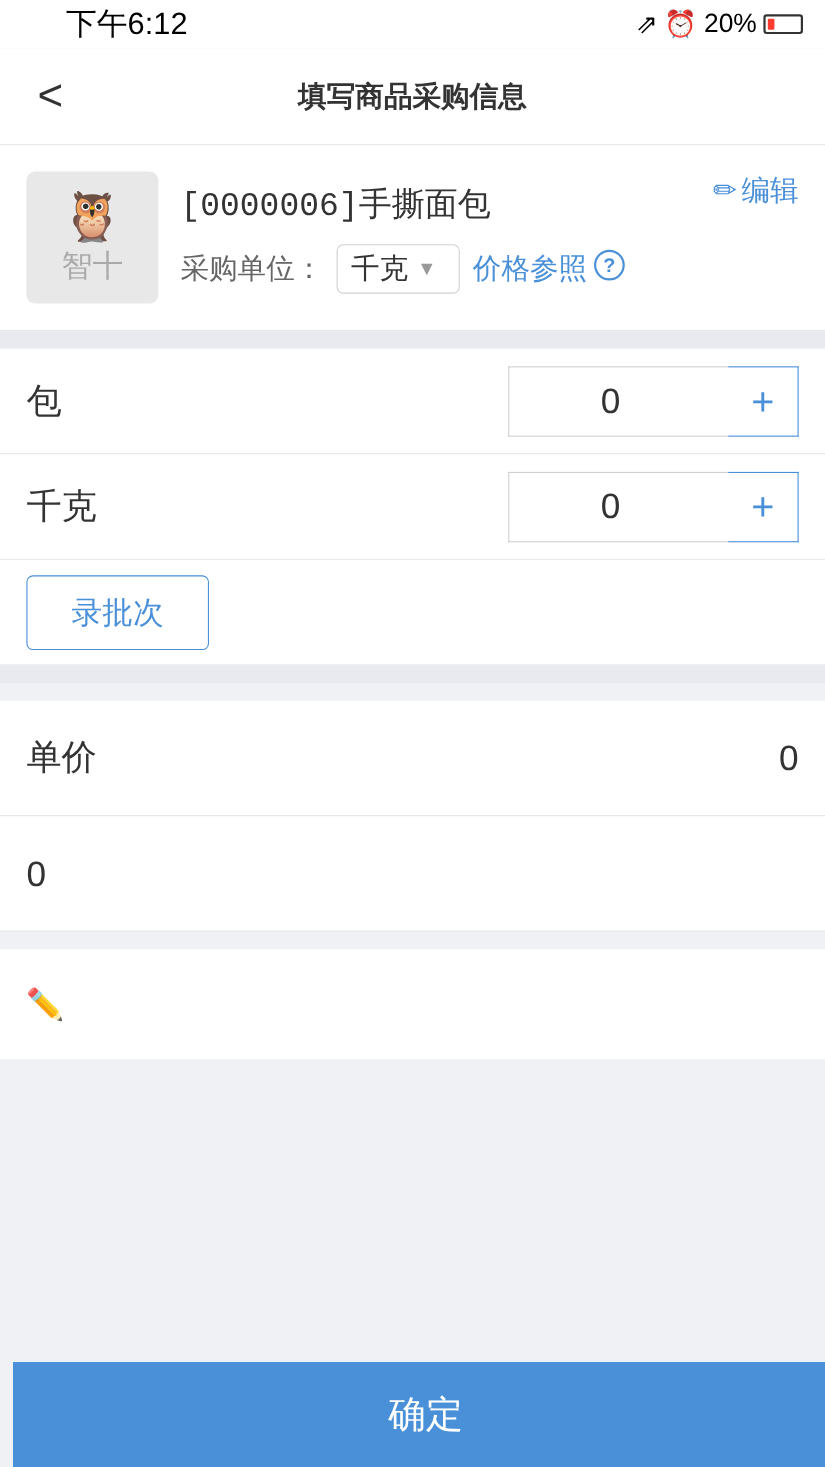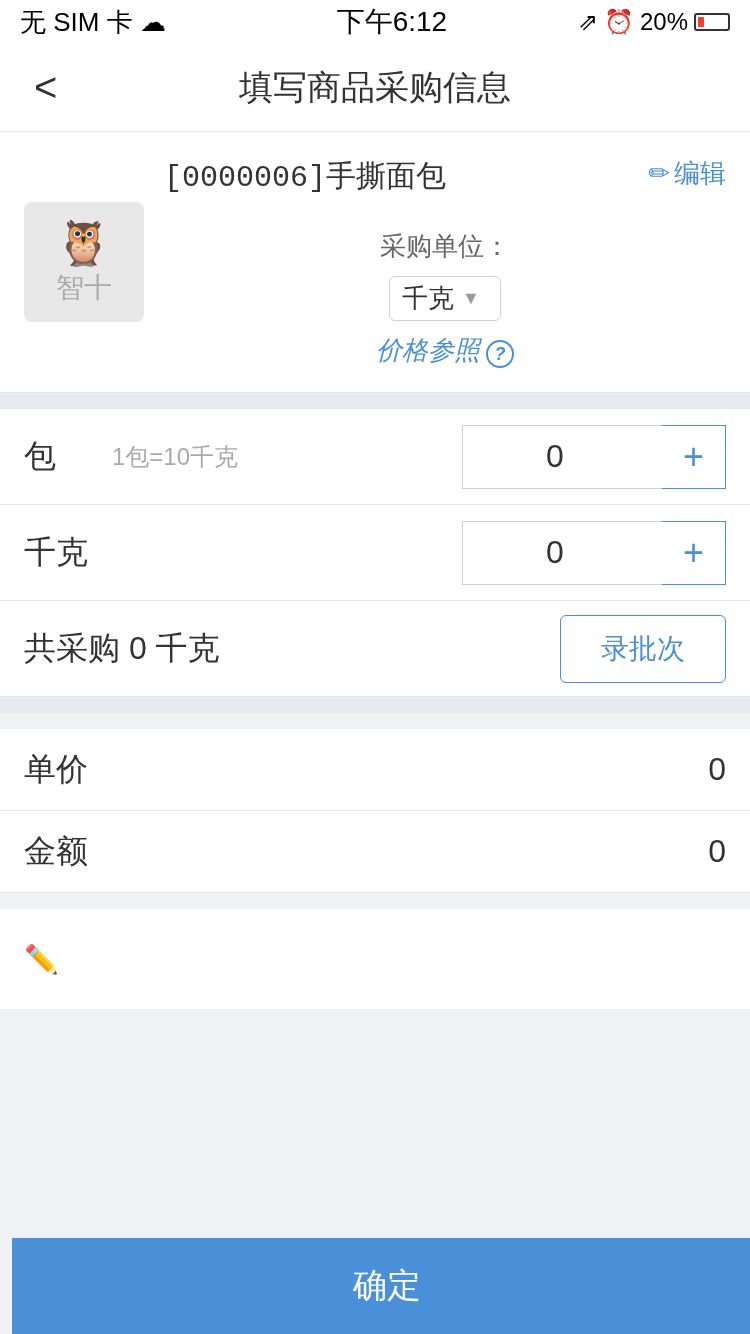--- a/index.html
+++ b/index.html
@@ -74,23 +74,23 @@
     }
     .nav-back {
       position: absolute;
       left: 24px;
       font-size: 40px;
       color: #333;
       cursor: pointer;
       padding: 10px;
     }
     .nav-title {
-      font-size: 34px;
-      color: #333;
-      font-weight: 400;
+      font-size: 26px;
+      color: #333;
+      font-weight: 700;
     }
 
     
     .product-card {
       background: #fff;
       margin-top: 0;
       padding: 24px 24px;
       display: flex;
       align-items: center;
       border-bottom: 1px solid #e5e5ea;
@@ -136,23 +136,22 @@
       top: 24px;
       color: #4a90d9;
       font-size: 26px;
       display: flex;
       align-items: center;
       gap: 4px;
     }
     .product-unit-row {
       display: flex;
       align-items: center;
-      margin-top: 32px;
+      margin-top: 16px;
       gap: 12px;
-      flex-direction: column;
     }
     .unit-label {
       font-size: 26px;
       color: #666;
     }
     .unit-select {
       border: 1px solid #d0d0d0;
       border-radius: 6px;
       padding: 4px 20px 4px 12px;
       font-size: 26px;
@@ -164,23 +163,22 @@
       gap: 8px;
     }
     .unit-select-arrow {
       font-size: 18px;
       color: #999;
     }
     .price-ref {
       color: #4a90d9;
       font-size: 26px;
       display: flex;
-      align-items: flex-end;
+      align-items: flex-start;
       gap: 6px;
-      font-style: italic;
     }
     .info-circle {
       width: 28px;
       height: 28px;
       border: 2px solid #4a90d9;
       border-radius: 50%;
       display: inline-flex;
       align-items: center;
       justify-content: center;
       font-size: 18px;
@@ -273,21 +271,21 @@
 
     
     .info-section {
       background: #fff;
       margin-top: 16px;
     }
     .info-row {
       display: flex;
       align-items: center;
       padding: 0 24px;
-      height: 82px;
+      height: 105px;
       border-bottom: 1px solid #e5e5ea;
     }
     .info-row-label {
       font-size: 32px;
       color: #333;
       flex: 1;
     }
     .info-row-value {
       font-size: 32px;
       color: #333;
@@ -337,23 +335,20 @@
 
     .product-card-wrapper {
       background: #fff;
       position: relative;
     }
   </style>
 </head>
 <body>
 
 <div class="status-bar">
-  <div class="status-left">
-    <span>无 SIM 卡 ☁</span>
-  </div>
   <div class="status-center">下午6:12</div>
   <div class="status-right">
     <span>⇗</span>
     <span>⏰</span>
     <span>20%</span>
     <span class="battery-body">
       <span class="battery-fill"></span>
     </span>
   </div>
 </div>
@@ -391,57 +386,48 @@
     </div>
   </div>
 </div>
 
 <div class="section-divider"></div>
 
 <div class="input-section">
 
   <div class="input-row">
     <span class="input-row-label">包</span>
-    <span class="input-row-sublabel">1包=10千克</span>
     <div class="input-row-right">
       <input class="qty-input" type="number" value="0" style="">
       <div class="plus-btn">+</div>
     </div>
   </div>
 
   <div class="input-row">
     <span class="input-row-label">千克</span>
     <span class="input-row-sublabel"></span>
     <div class="input-row-right">
       <input class="qty-input" type="number" value="0" style="">
       <div class="plus-btn">+</div>
     </div>
   </div>
 </div>
 
 <div class="total-row">
-  <span class="total-label">
-    <span>共采购</span>
-    <span> </span>
-    <span>0</span>
-    <span> </span>
-    <span>千克</span>
-  </span>
   <button class="record-btn">录批次</button>
 </div>
 
 <div class="section-divider"></div>
 
 <div class="info-section">
   <div class="info-row">
     <span class="info-row-label">单价</span>
     <span class="info-row-value">0</span>
   </div>
   <div class="info-row">
-    <span class="info-row-label">金额</span>
     <span class="info-row-value">0</span>
   </div>
 </div>
 
 <div class="remarks-section">
   <span class="remarks-icon">✏️</span>
 </div>
 
 <div class="content-area" style="height: 280px;"></div>
 

